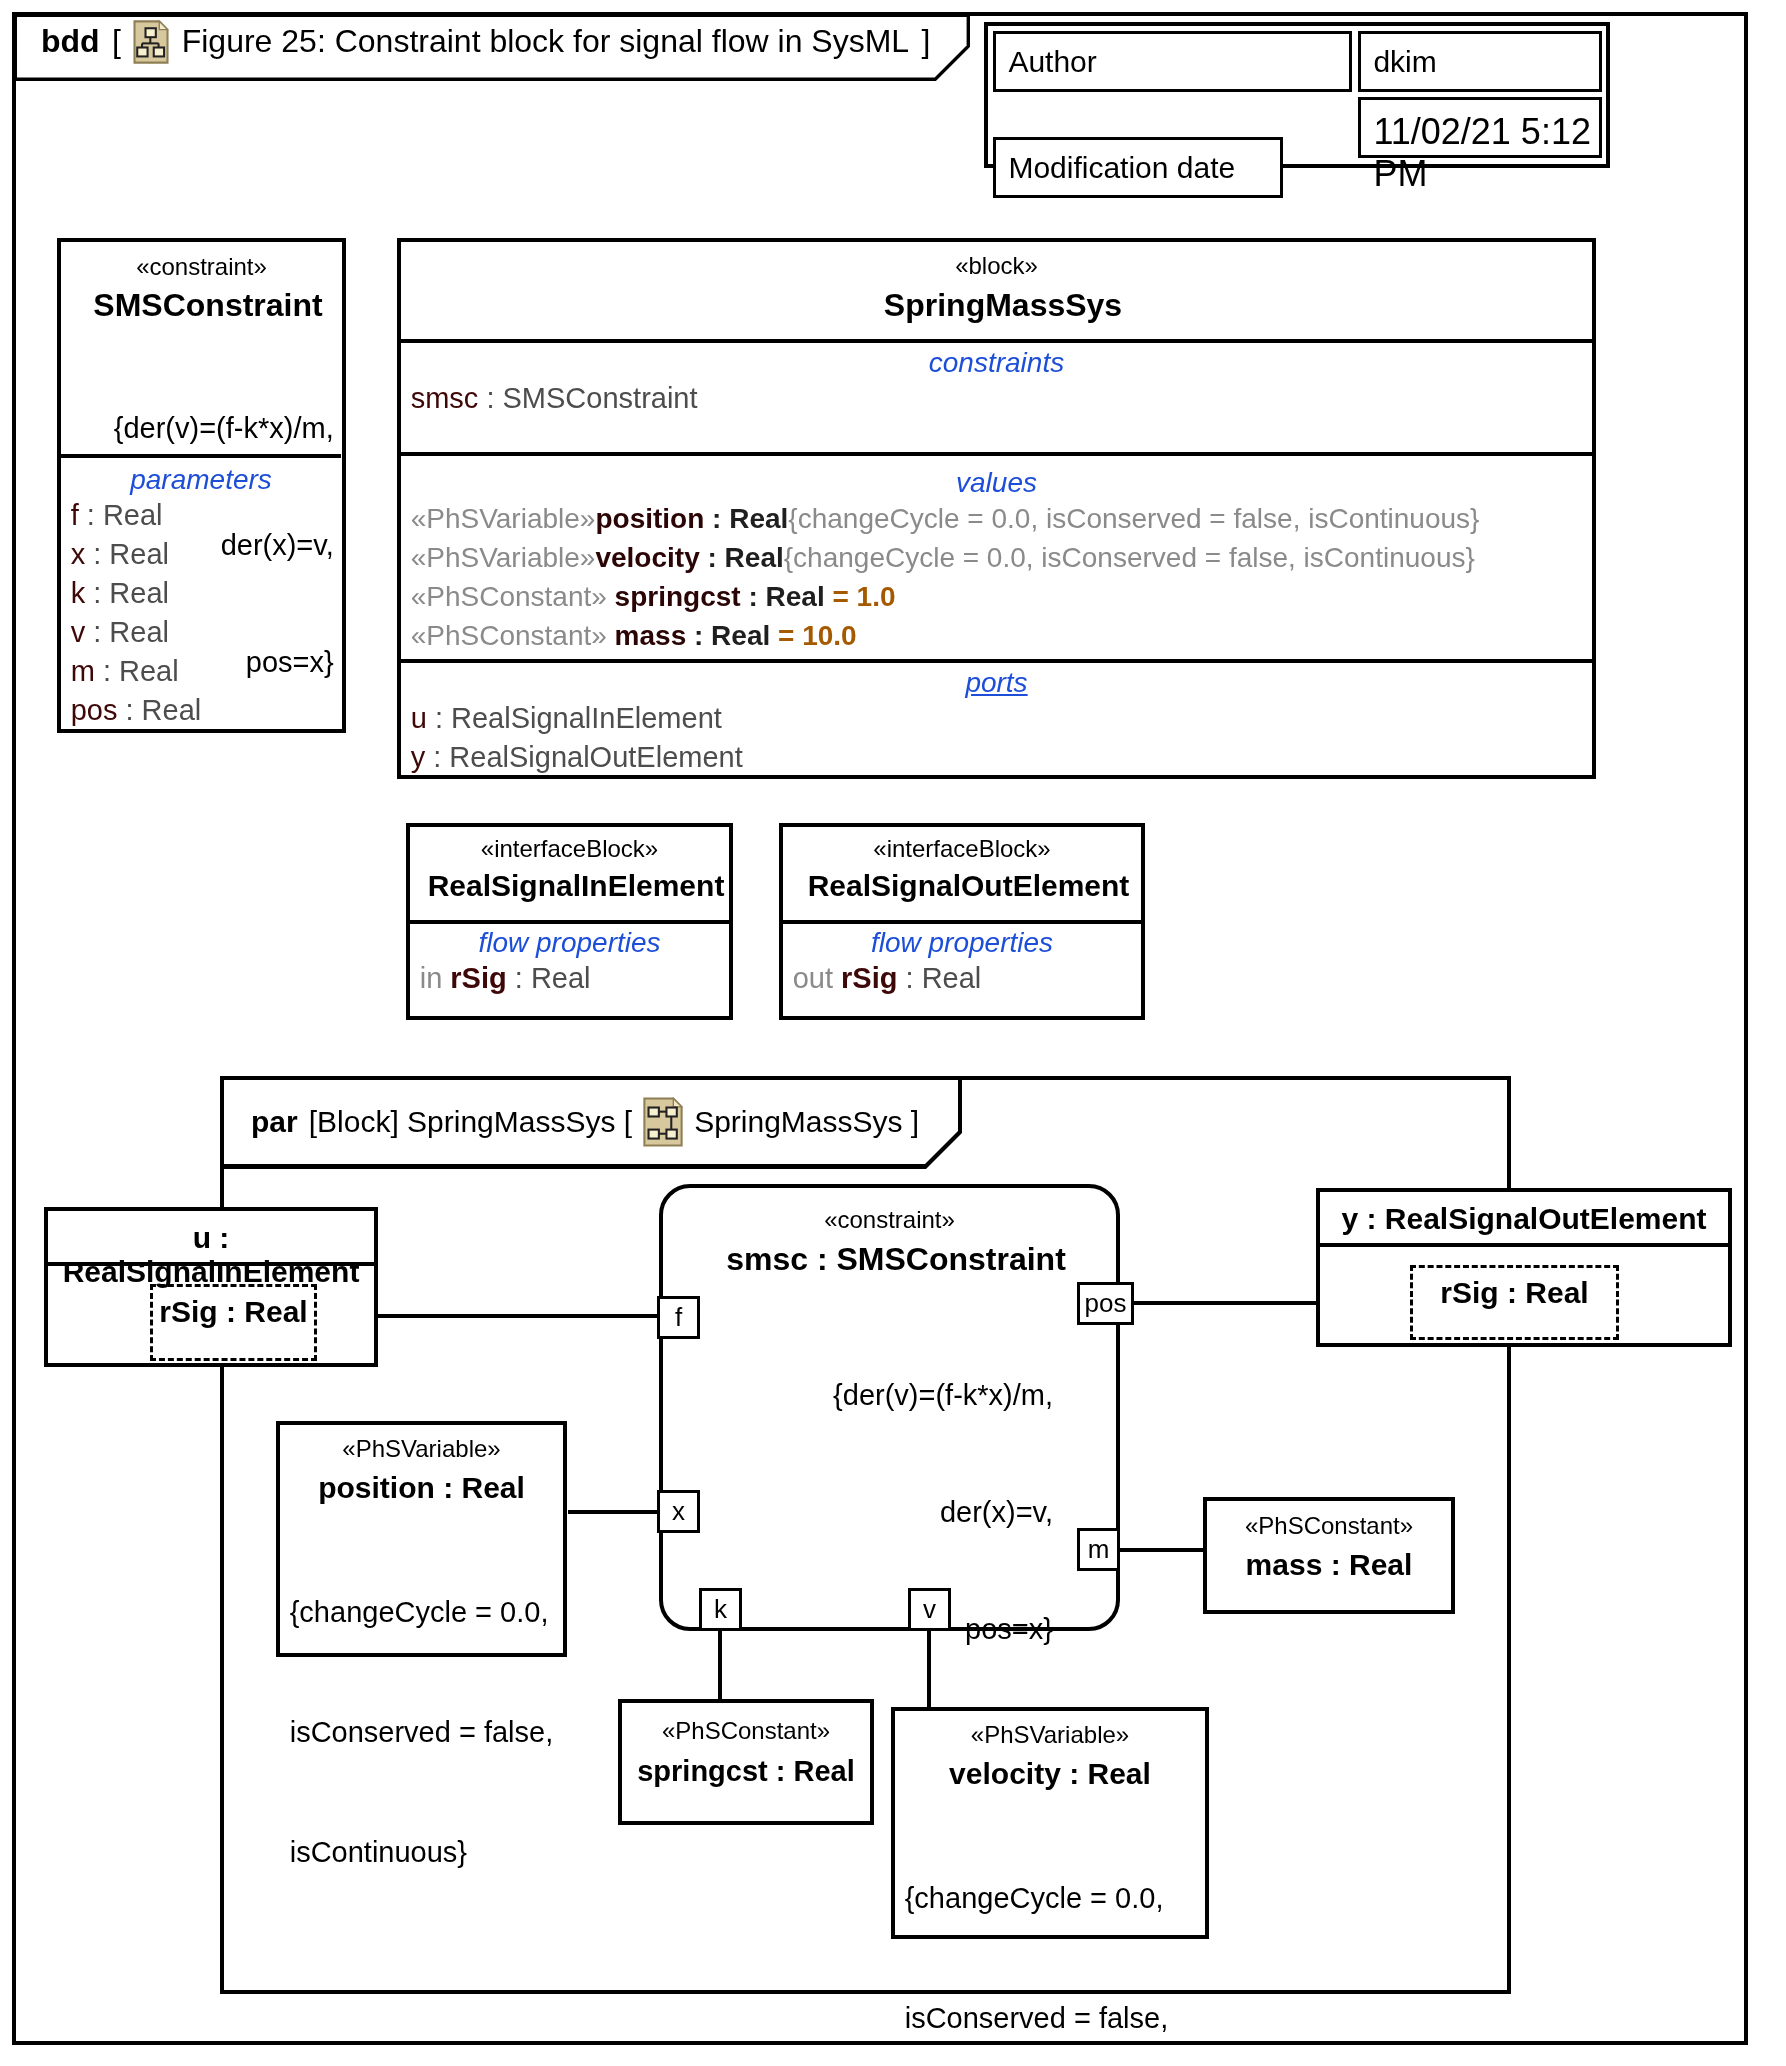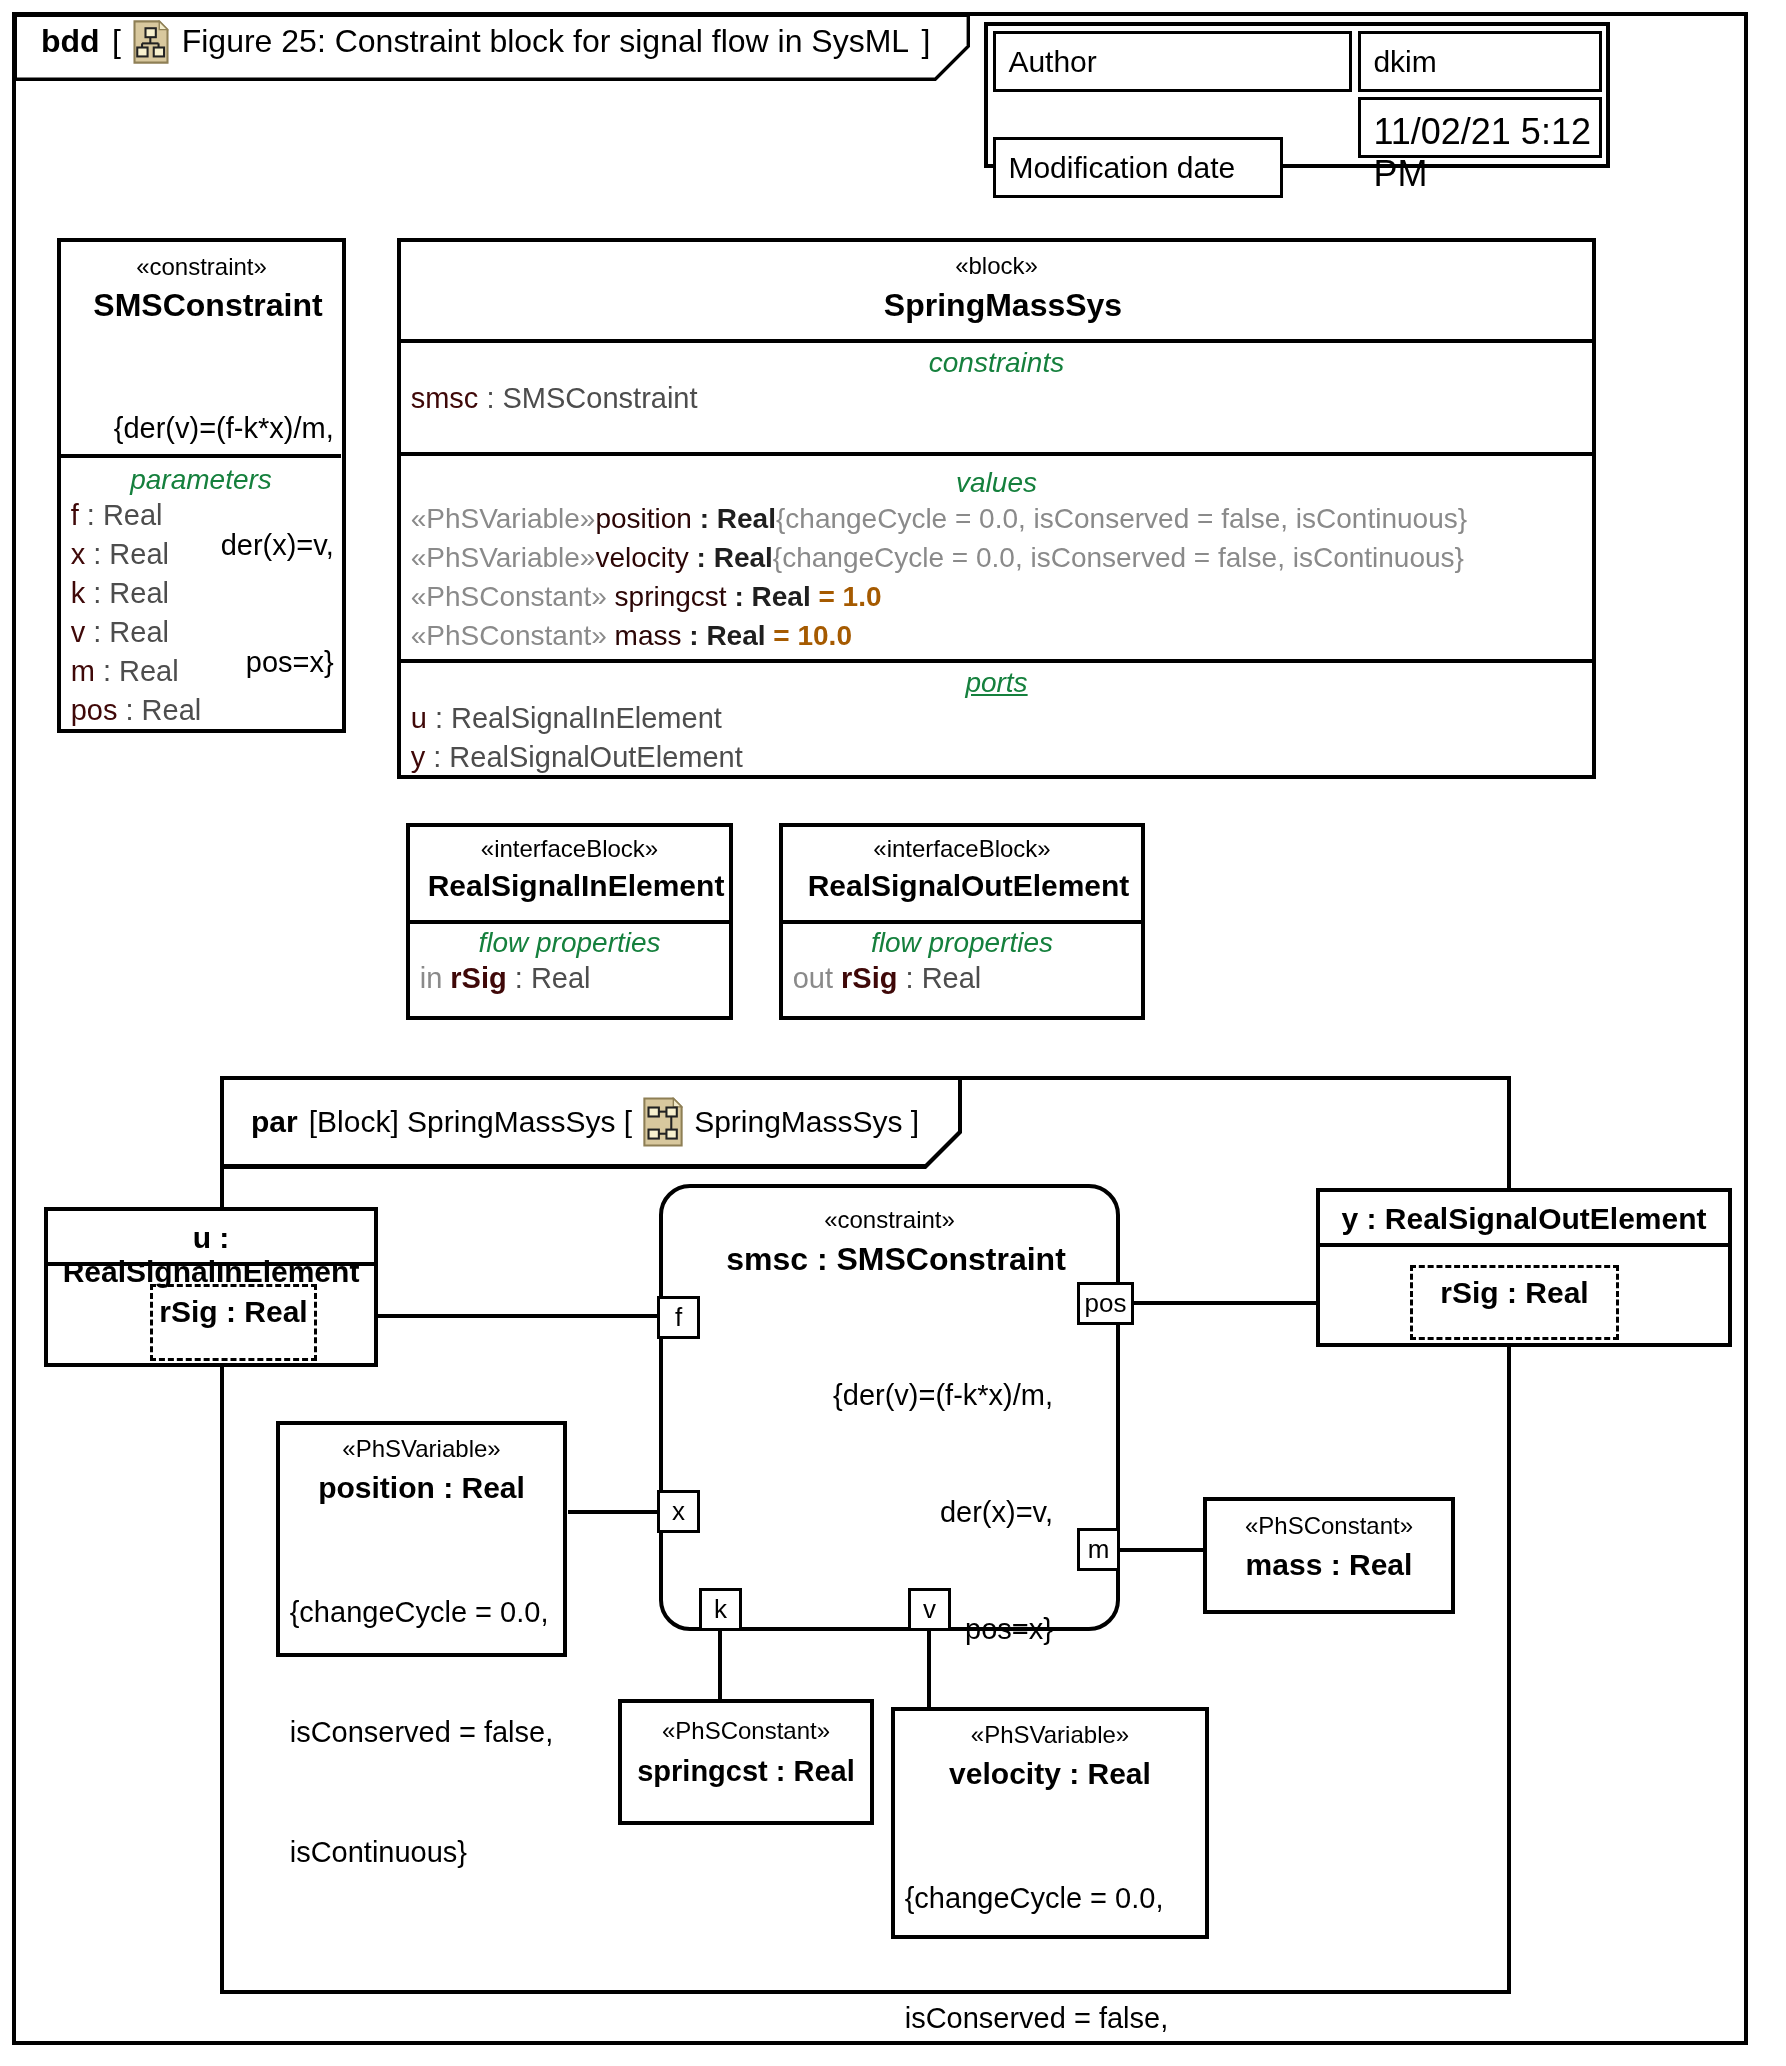--- a/index.html
+++ b/index.html
@@ -4,27 +4,27 @@
 <style>
   html,body{margin:0;padding:0;background:#ffffff;}
   body{width:1786px;height:2066px;position:relative;font-family:"Liberation Sans",sans-serif;color:#000;}
   .abs{position:absolute;}
   .box{position:absolute;background:#fff;border:4.1px solid #000;box-sizing:border-box;}
   .thin{border-width:3.5px;}
   .cmp{border-top:4.1px solid #000;box-sizing:border-box;}
   .center{text-align:center;}
   .stereo{font-size:24px;color:#000;}
   .blockname{font-size:32px;font-weight:bold;padding-left:13px;}
-  .cmplabel{font-style:italic;color:#15803d;font-size:28px;text-align:center;}
+  .cmplabel{font-style:italic;color:#1d4ed8;font-size:28px;text-align:center;}
   .row{font-size:29px;white-space:pre;padding-left:9.7px;line-height:39px;}
   .vrow{font-size:28px;white-space:pre;padding-left:9.7px;line-height:39px;}
   .pname{color:#3F0808;}
   .ptype{color:#4D4D4D;}
   .gtx{color:#8a8a8a;}
-  .bname{font-weight:normal;color:#2B0505;}
+  .bname{font-weight:bold;color:#2B0505;}
   .btype{font-weight:bold;color:#1f1f1f;}
   .oval{font-weight:bold;color:#A55A00;}
   .eq{font-size:29px;line-height:39px;text-align:right;white-space:pre;}
   .port{position:absolute;width:43px;height:43px;background:#fff;border:3.5px solid #000;box-sizing:border-box;text-align:center;font-size:26px;line-height:36px;z-index:6;}
   .connH{position:absolute;height:4.1px;background:#000;z-index:2;}
   .connV{position:absolute;width:4.1px;background:#000;z-index:2;}
   .dashed{position:absolute;border:3.5px dashed #000;box-sizing:border-box;text-align:center;font-weight:bold;font-size:30px;padding-top:8.3px;}
   .parttitle{font-weight:bold;font-size:30px;text-align:center;}
   .notebody{font-size:29px;line-height:40px;padding-left:9.7px;white-space:pre;}
   .tabblack{position:absolute;background:#000;z-index:4;}

